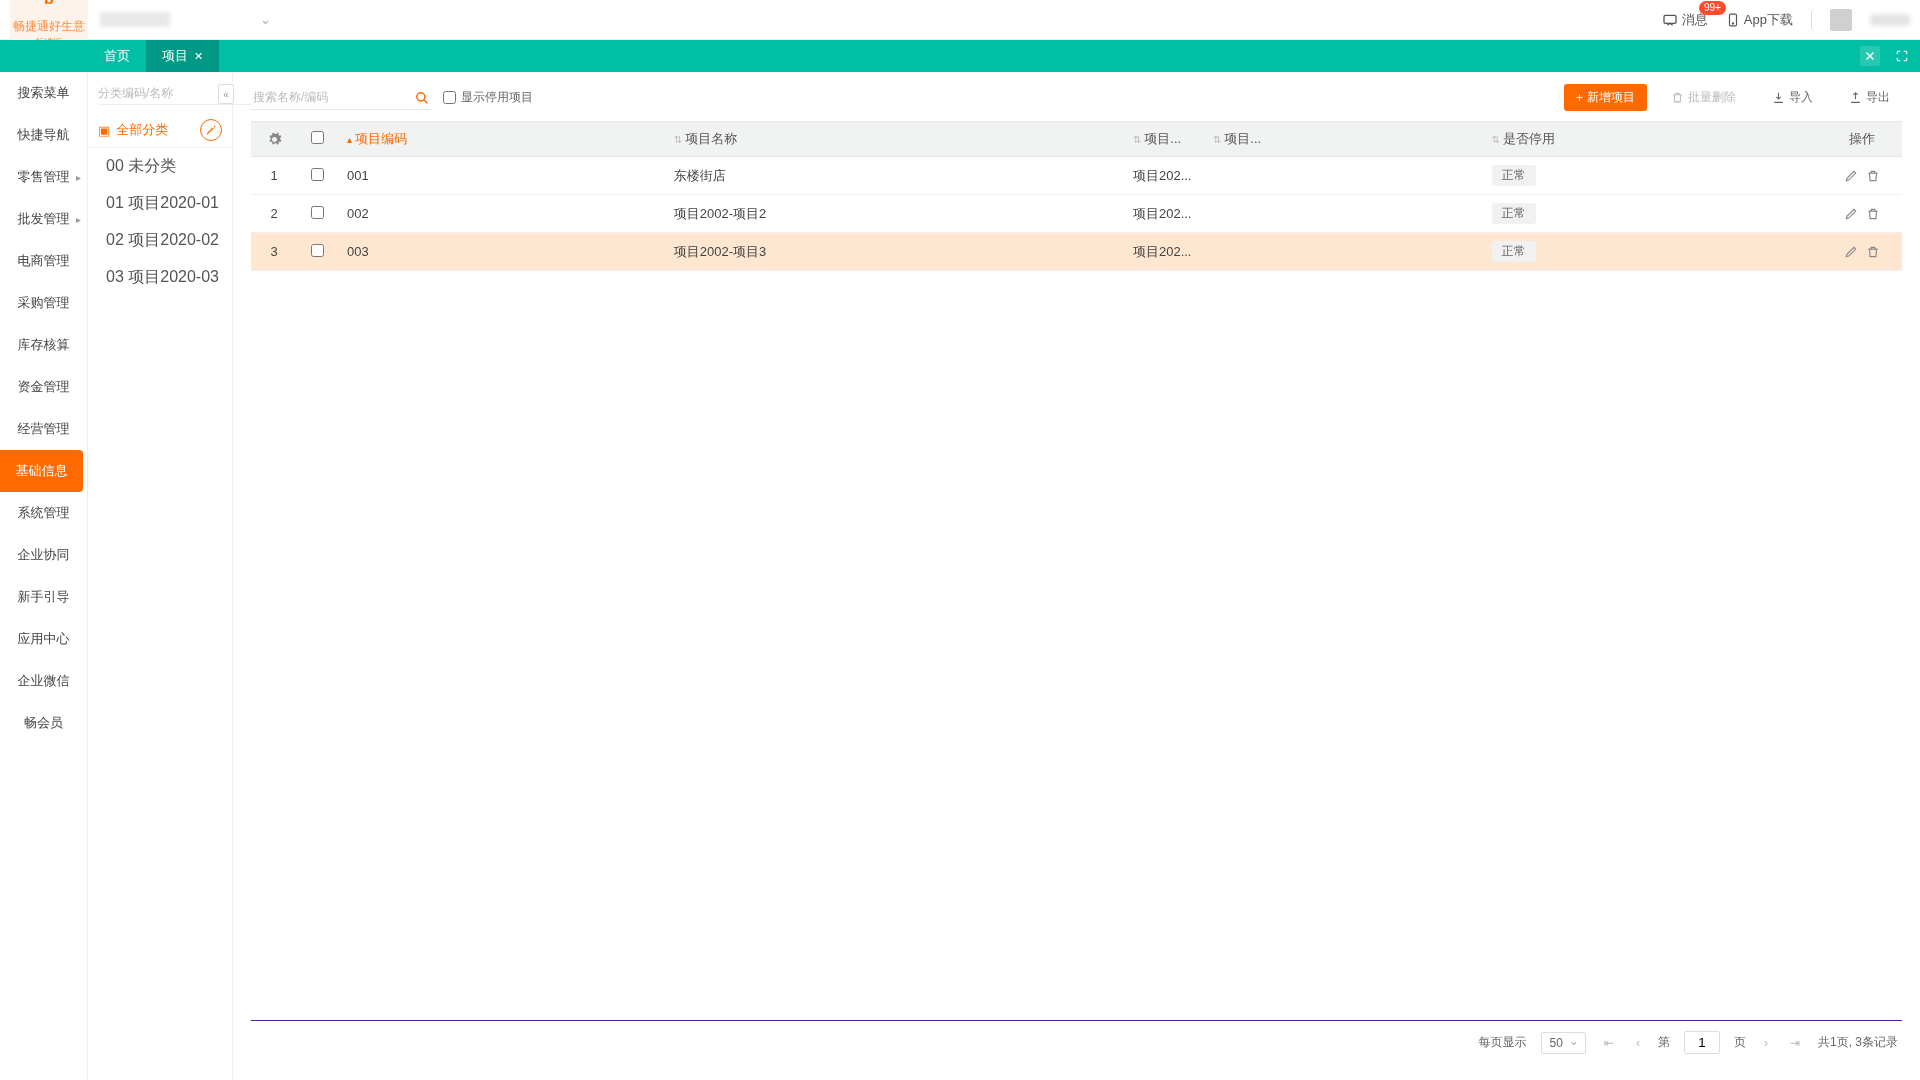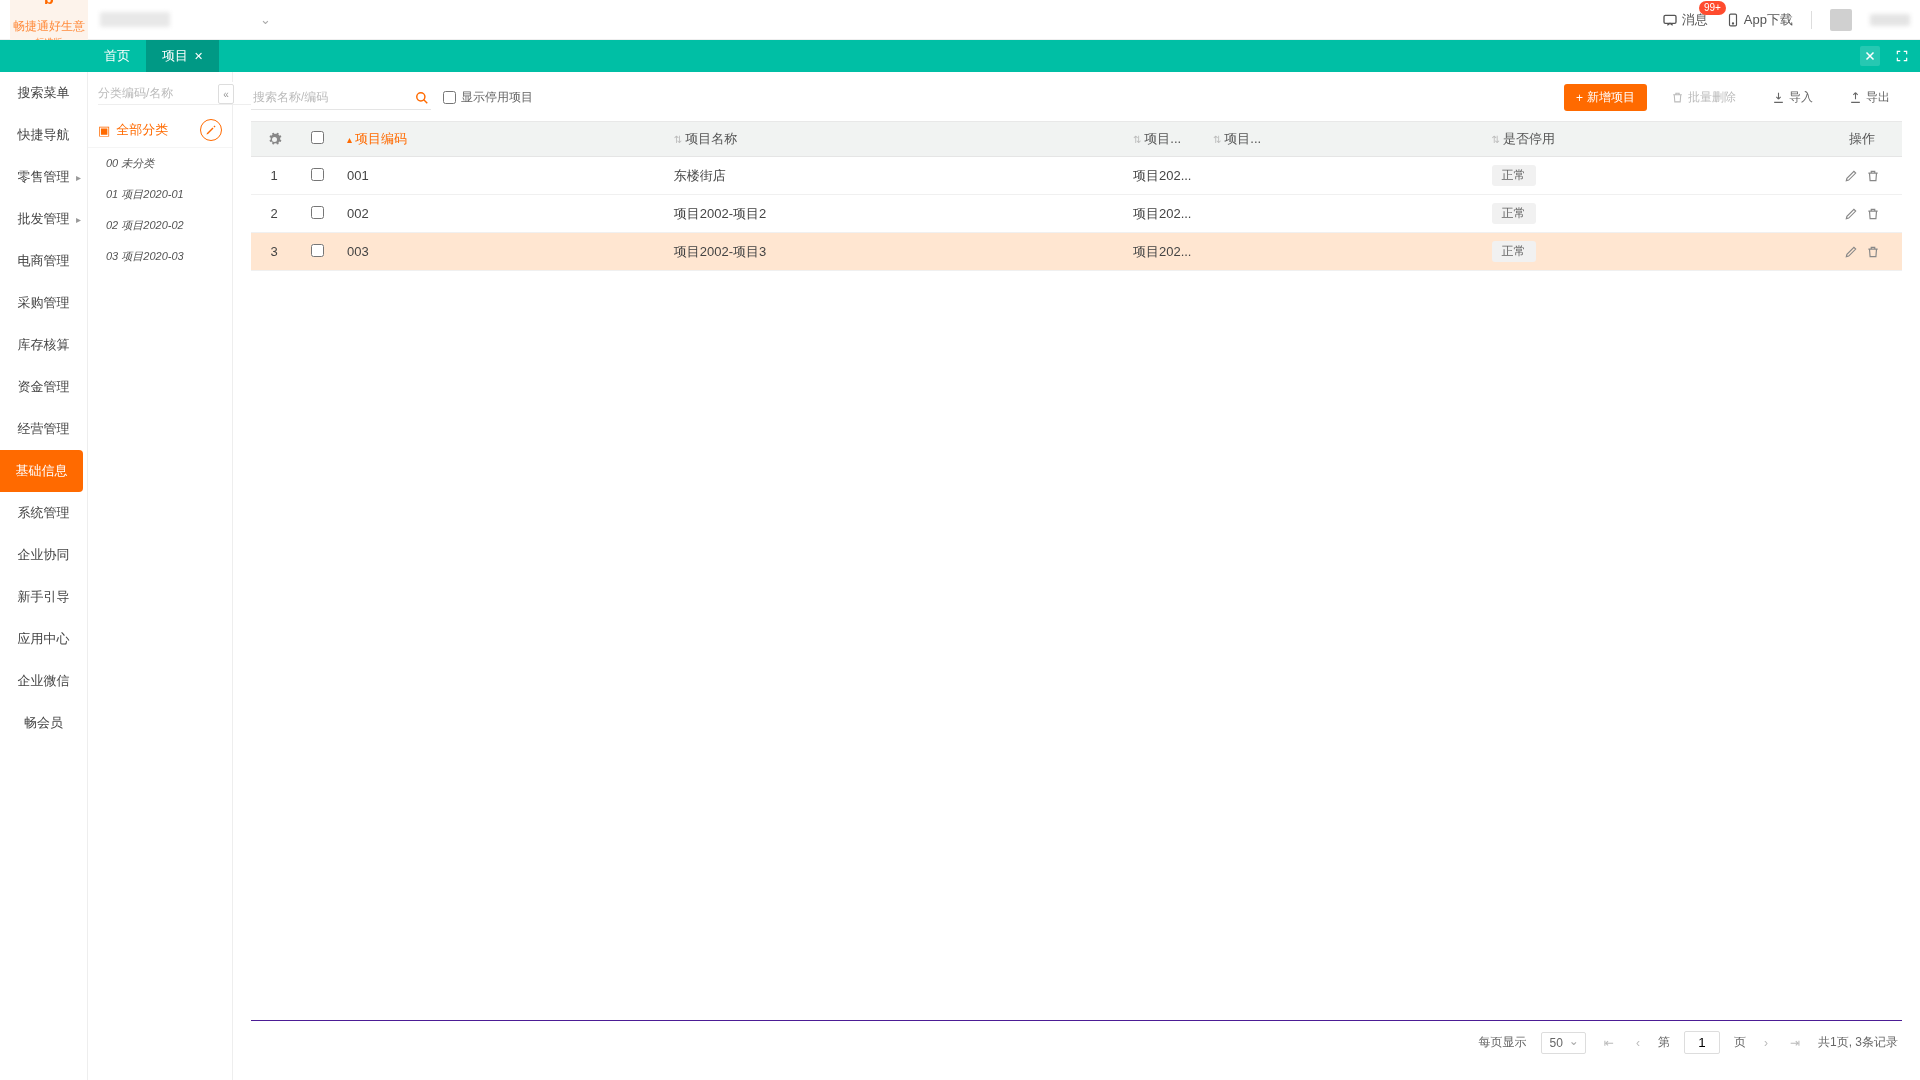--- a/index.html
+++ b/index.html
@@ -42,21 +42,21 @@
 .cat-panel { width: 145px; background: #fff; border-right: 1px solid #eee; padding: 10px 0; position: relative; }
 .cat-search-row { padding: 0 10px 8px 10px; display: flex; align-items: center; }
 .cat-search { flex: 1; border: none; border-bottom: 1px solid #eee; font-size: 12px; padding: 4px 0; outline: none; color: #999; }
 .cat-search::placeholder { color: #bbb; }
 .search-icon-orange { color: #ff6a00; margin-left: 4px; }
 .cat-header-row { padding: 6px 10px; display: flex; align-items: center; gap: 6px; border-bottom: 1px solid #f5f5f5; }
 .folder-icon { color: #ff6a00; font-size: 13px; }
 .cat-all { color: #ff6a00; font-size: 13px; flex: 1; }
 .edit-circle { width: 22px; height: 22px; border: 1px solid #ff6a00; border-radius: 50%; display: flex; align-items: center; justify-content: center; }
 .edit-circle svg { width: 12px; height: 12px; fill: #ff6a00; }
-.cat-item { padding: 8px 10px 8px 18px; font-size: 11px; color: #555; cursor: pointer; font-style: italic; }
+.cat-item { padding: 8px 10px 8px 18px; font-size: 16px; color: #555; cursor: pointer; }
 .collapse-handle { position: absolute; right: -2px; top: 12px; width: 16px; height: 20px; border: 1px solid #ddd; border-radius: 2px; display: flex; align-items: center; justify-content: center; background: #fff; color: #999; font-size: 10px; cursor: pointer; }
 
 
 .content { flex: 1; display: flex; flex-direction: column; padding: 12px 18px 16px 18px; }
 .toolbar { display: flex; align-items: center; gap: 12px; margin-bottom: 10px; }
 .tool-search-wrap { position: relative; width: 180px; }
 .tool-search { width: 100%; border: none; border-bottom: 1px solid #e5e5e5; font-size: 12px; padding: 5px 22px 5px 2px; outline: none; }
 .tool-search::placeholder { color: #bbb; }
 .tool-search-icon { position: absolute; right: 2px; top: 4px; color: #ff6a00; }
 .chk-label { display: flex; align-items: center; gap: 5px; font-size: 12px; color: #666; }

